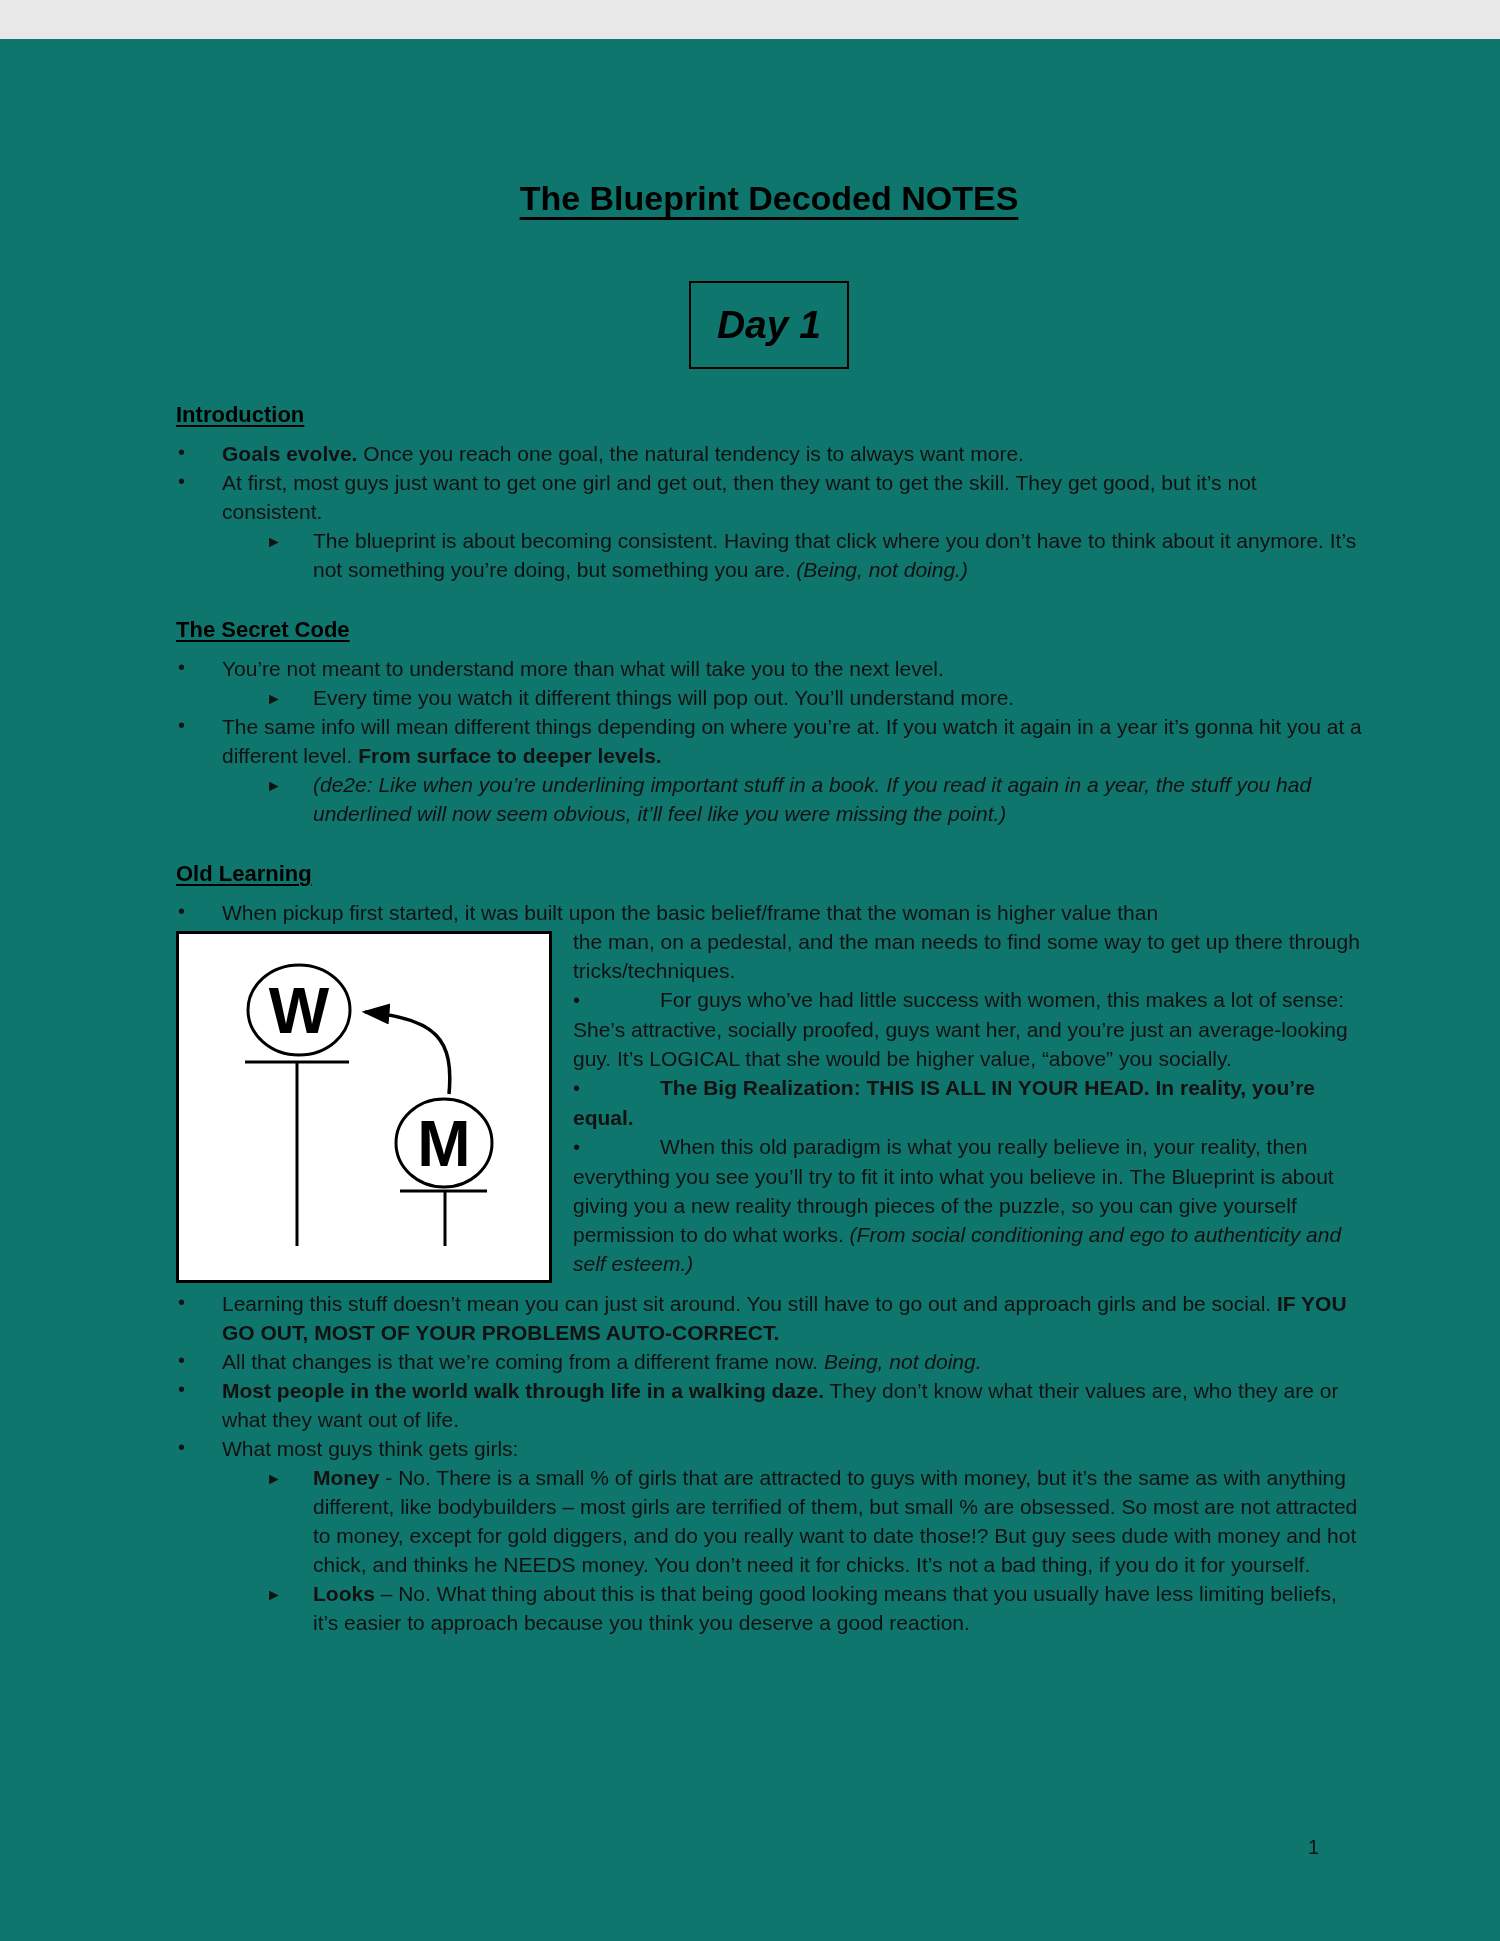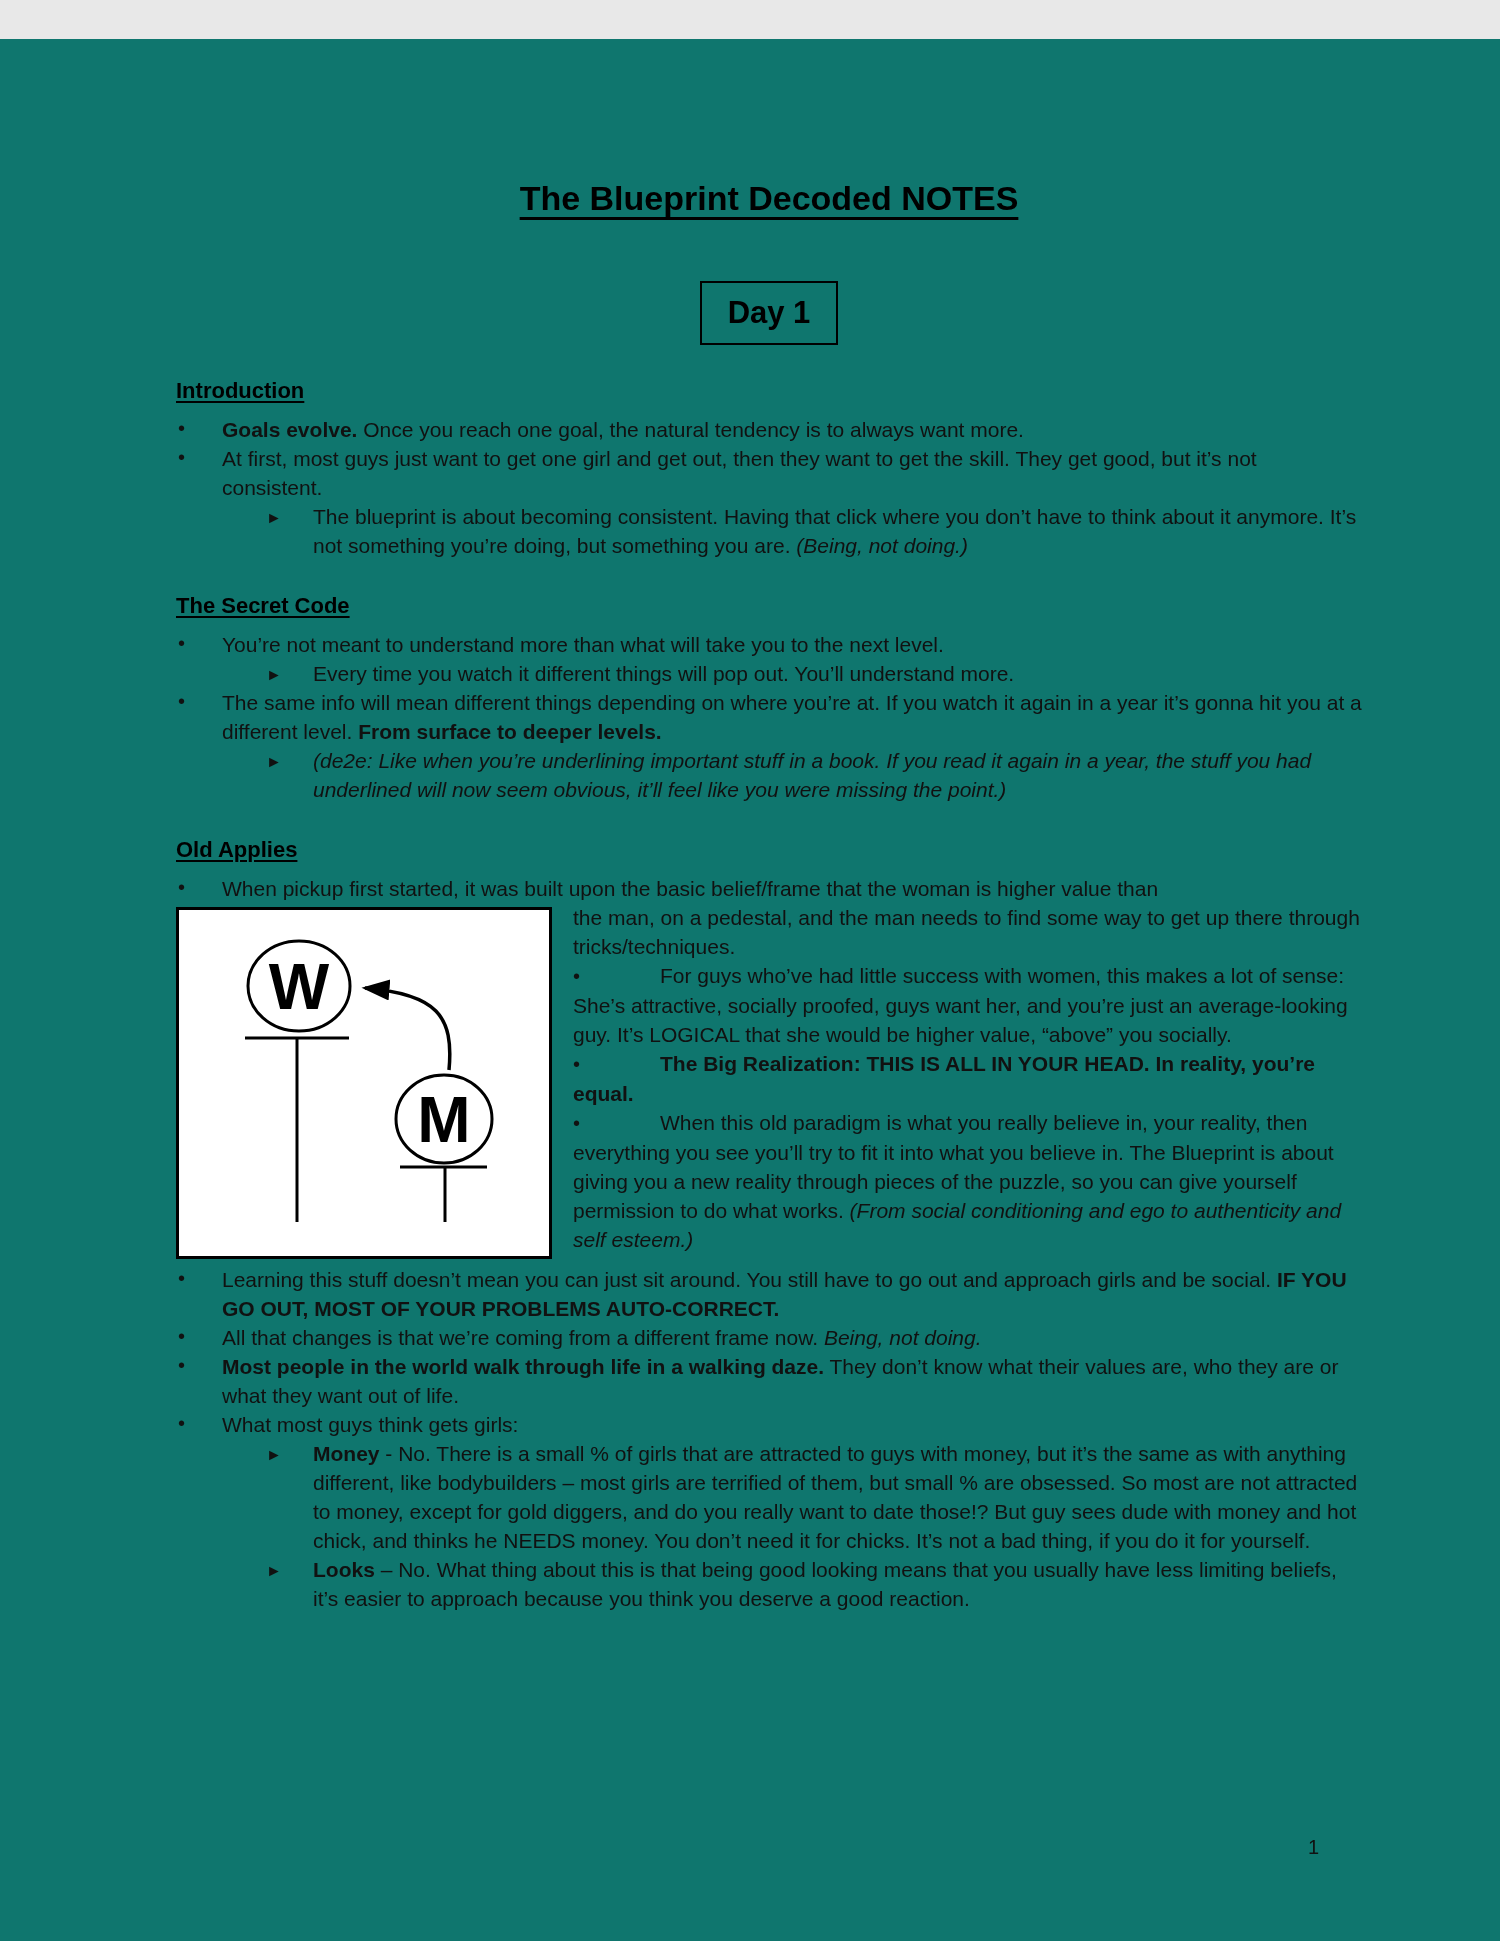--- a/index.html
+++ b/index.html
@@ -19,22 +19,22 @@
   .doc-title{
     margin:0;padding-top:138px;
     text-align:center;font-size:34px;line-height:42px;font-weight:700;color:#000;
   }
   .doc-title .tu{
     text-decoration:underline;text-decoration-thickness:3px;text-underline-offset:7px;
   }
   .day-wrap{text-align:center;margin-top:62px;}
   .day-box{
     display:inline-block;border:2px solid #000;
-    padding:9px 26px;font-size:31px;line-height:42px;
-    font-weight:700;color:#000;
+    padding:21px 26px;font-size:39px;line-height:42px;
+    font-weight:700;font-style:italic;color:#000;
   }
   h2.sec-head{
     margin:31px 0 9px 0;font-size:22px;line-height:30px;font-weight:700;color:#000;
   }
   h2.sec-head .hu{
     text-decoration:underline;text-decoration-thickness:2px;text-underline-offset:3px;
   }
   h2.sp{margin-top:52px;}
   .li1{position:relative;padding-left:46px;}
   .li1 > .m1{position:absolute;left:2px;top:-1px;font-size:20px;}
@@ -90,21 +90,21 @@
     </div>
     <div class="li1">
       <span class="m1">•</span>
       <div class="lt"><span>The same info will mean different things depending on where you’re at. If you watch it again in a year it’s gonna hit you at a different level. </span><span class="b">From surface to deeper levels.</span></div>
     </div>
     <div class="li2">
       <span class="m2">►</span>
       <div class="lt"><span class="i">(de2e: Like when you’re underlining important stuff in a book. If you read it again in a year, the stuff you had underlined will now seem obvious, it’ll feel like you were missing the point.)</span></div>
     </div>
 
-    <h2 class="sec-head"><span class="hu"><span>Old Applies</span></span></h2>
+    <h2 class="sec-head"><span class="hu"><span>Old Learning</span></span></h2>
     <div class="li1">
       <span class="m1">•</span>
       <div class="lt"><span>When pickup first started, it was built upon the basic belief/frame that the woman is higher value than</span></div>
     </div>
 
     <div class="op-wrap">
       <div class="op-box">
         <svg viewBox="0 0 370 346">
           <defs>
             <marker id="ah" markerWidth="9" markerHeight="8" refX="7" refY="3" orient="auto">

